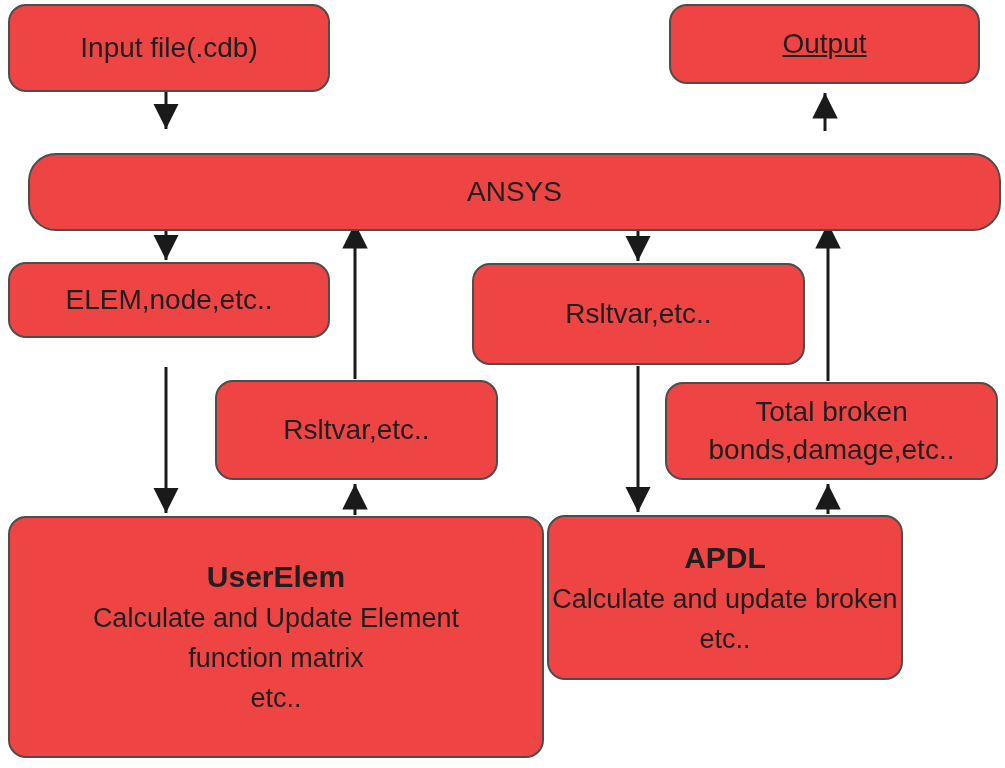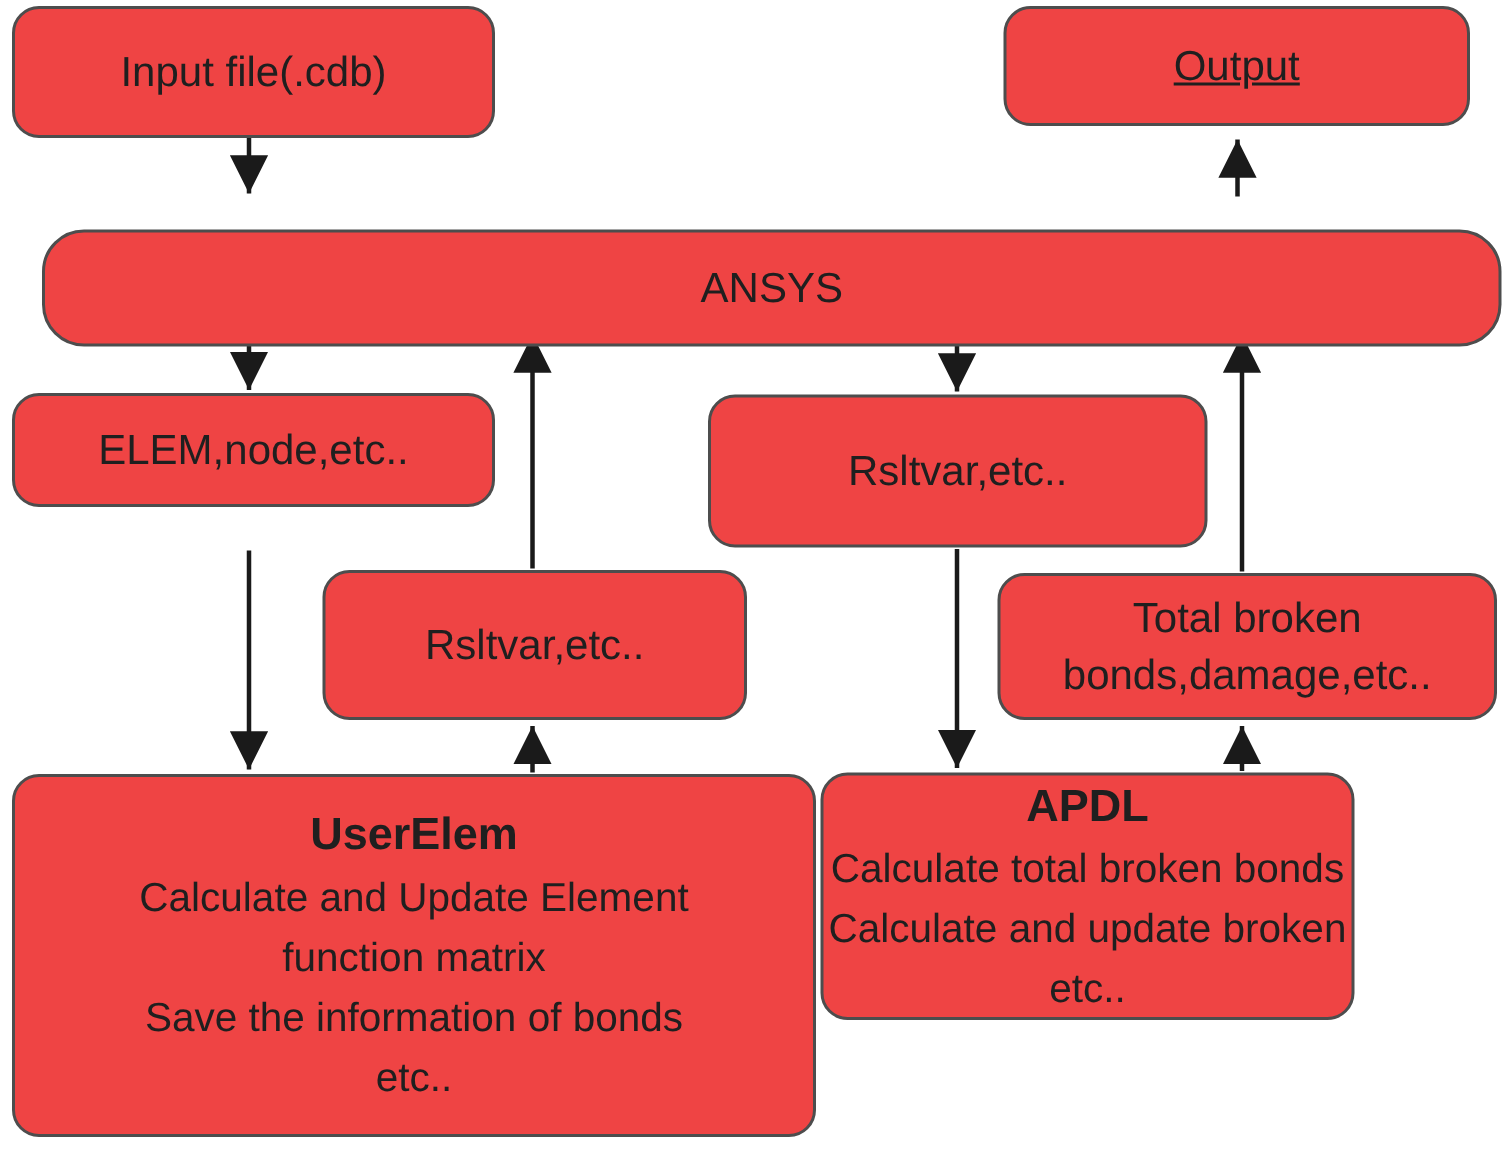--- a/index.html
+++ b/index.html
@@ -84,24 +84,22 @@
 
   <div class="node" id="n-total">
     <span>Total broken</span>
     <span>bonds,damage,etc..</span>
   </div>
 
   <div class="node" id="n-userelem">
     <span class="title">UserElem</span>
     <span class="line">Calculate and Update Element</span>
     <span class="line">function matrix</span>
-    <span class="line">Save the information of bonds</span>
     <span class="line">etc..</span>
   </div>
 
   <div class="node" id="n-apdl">
     <span class="title">APDL</span>
-    <span class="line">Calculate total broken bonds</span>
     <span class="line">Calculate and update broken</span>
     <span class="line">etc..</span>
   </div>
 
 </div>
 
 </body></html>

